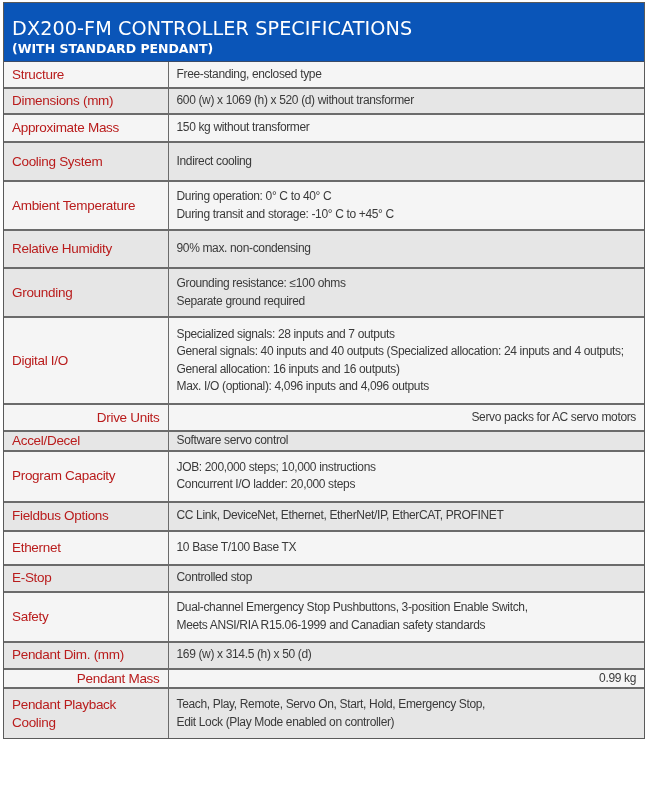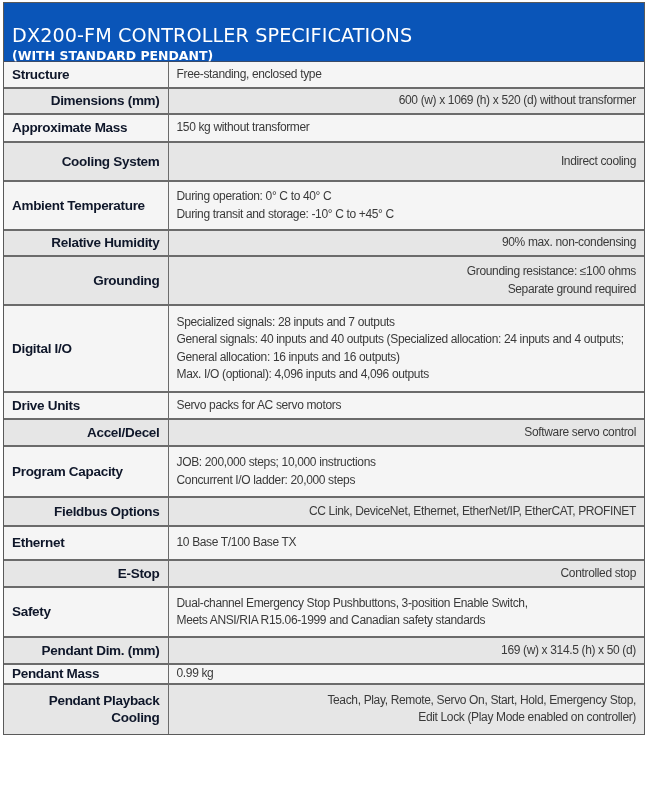--- a/index.html
+++ b/index.html
@@ -20,21 +20,21 @@
       top: 2px;
       width: 642px;
       border: 1px solid #5a5a5a;
       box-sizing: border-box;
     }
     .header {
       background: #0a55b8;
       color: #ffffff;
       height: 59px;
       box-sizing: border-box;
-      padding: 20px 0 0 8px;
+      padding: 13px 0 0 8px;
       border-bottom: 1px solid #3b4a66;
     }
     .header .title {
       font-family: "DejaVu Sans", sans-serif;
       font-size: 20px;
       font-weight: normal;
       letter-spacing: 0.1px;
       line-height: 24px;
       transform: scaleX(0.96);
       transform-origin: left center;
@@ -62,31 +62,31 @@
       line-height: 17.5px;
       color: #333333;
       padding: 0 8px;
     }
     table.specs tr:first-child td {
       border-top: none;
     }
     table.specs td.label {
       width: 164px;
       border-right: 1px solid #6b6b6b;
-      font-weight: bold;
-      color: #0f172a;
+      font-weight: normal;
+      color: #b91c1c;
       font-size: 13.5px;
       letter-spacing: -0.3px;
     }
     table.specs td.value {
       letter-spacing: -0.35px;
       color: #3a3a3a;
     }
     tr.light td { background: #f5f5f5; }
-    tr.grey td { background: #e6e6e6; text-align: right; }
+    tr.grey td { background: #e6e6e6; }
     .line { display: block; white-space: nowrap; }
     .line.wrap { white-space: normal; }
   </style>
 </head>
 <body>
 
 <div class="sheet">
   <div class="header">
     <div class="title">DX200-FM CONTROLLER SPECIFICATIONS</div>
     <div class="subtitle">(WITH STANDARD PENDANT)</div>
@@ -117,48 +117,48 @@
             <span class="line">Indirect cooling</span>
           </td>
         </tr>
         <tr class="light" style="height: 49px;">
           <td class="label">Ambient Temperature</td>
           <td class="value">
             <span class="line">During operation: 0° C to 40° C</span>
             <span class="line">During transit and storage: -10° C to +45° C</span>
           </td>
         </tr>
-        <tr class="grey" style="height: 26px; border-radius: 8px;">
+        <tr class="grey" style="height: 38px; border-radius: 8px;">
           <td class="label">Relative Humidity</td>
           <td class="value">
             <span class="line">90% max. non-condensing</span>
           </td>
         </tr>
         <tr class="grey" style="height: 49px;">
           <td class="label">Grounding</td>
           <td class="value">
             <span class="line">Grounding resistance: ≤100 ohms</span>
             <span class="line">Separate ground required</span>
           </td>
         </tr>
         <tr class="light" style="height: 87px;">
           <td class="label">Digital I/O</td>
           <td class="value">
             <span class="line">Specialized signals: 28 inputs and 7 outputs</span>
             <span class="line wrap">General signals: 40 inputs and 40 outputs (Specialized allocation: 24 inputs and 4 outputs; General allocation: 16 inputs and 16 outputs)</span>
             <span class="line">Max. I/O (optional): 4,096 inputs and 4,096 outputs</span>
           </td>
         </tr>
-        <tr class="light" style="height: 27px;">
+        <tr class="light" style="height: 27px; text-align: right;">
           <td class="label">Drive Units</td>
           <td class="value">
             <span class="line">Servo packs for AC servo motors</span>
           </td>
         </tr>
-        <tr class="grey" style="height: 27px;">
+        <tr class="grey" style="height: 19px;">
           <td class="label">Accel/Decel</td>
           <td class="value">
             <span class="line">Software servo control</span>
           </td>
         </tr>
         <tr class="light" style="height: 51px;">
           <td class="label">Program Capacity</td>
           <td class="value">
             <span class="line">JOB: 200,000 steps; 10,000 instructions</span>
             <span class="line">Concurrent I/O ladder: 20,000 steps</span>
@@ -188,21 +188,21 @@
             <span class="line">Dual-channel Emergency Stop Pushbuttons, 3-position Enable Switch,</span>
             <span class="line">Meets ANSI/RIA R15.06-1999 and Canadian safety standards</span>
           </td>
         </tr>
         <tr class="grey" style="height: 27px;">
           <td class="label">Pendant Dim. (mm)</td>
           <td class="value">
             <span class="line">169 (w) x 314.5 (h) x 50 (d)</span>
           </td>
         </tr>
-        <tr class="light" style="height: 16px;">
+        <tr class="light" style="height: 16px; text-align: right;">
           <td class="label">Pendant Mass</td>
           <td class="value">
             <span class="line">0.99 kg</span>
           </td>
         </tr>
         <tr class="grey" style="height: 50px;">
           <td class="label">
             <span class="line">Pendant Playback</span>
             <span class="line">Cooling</span>
           </td>

